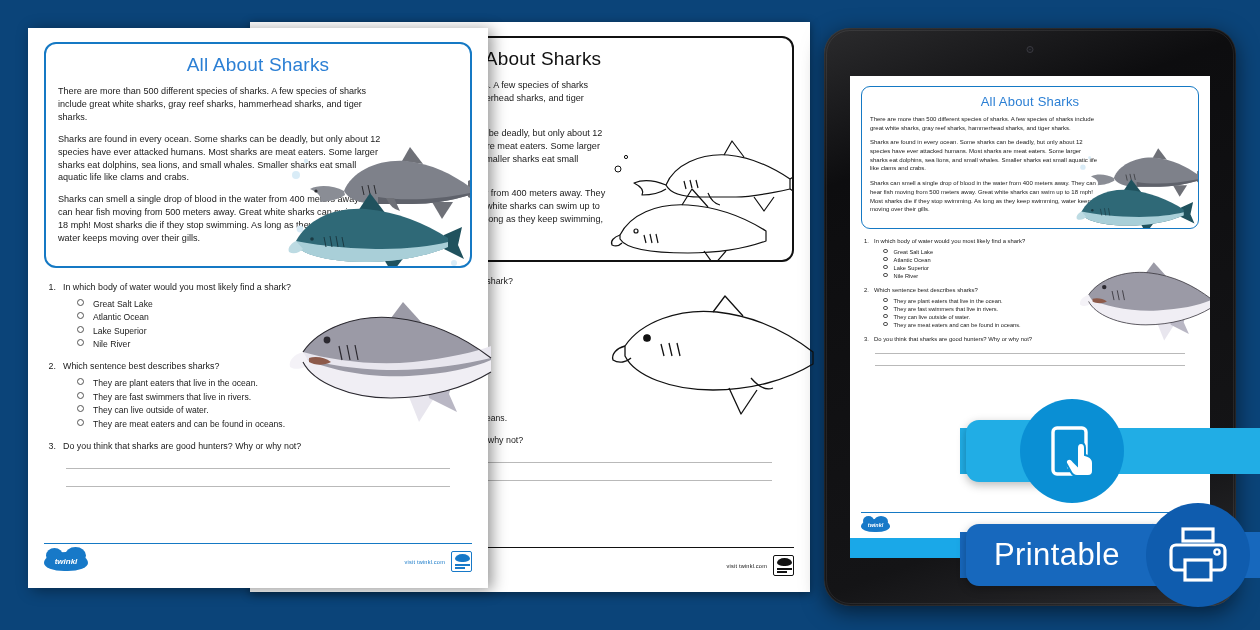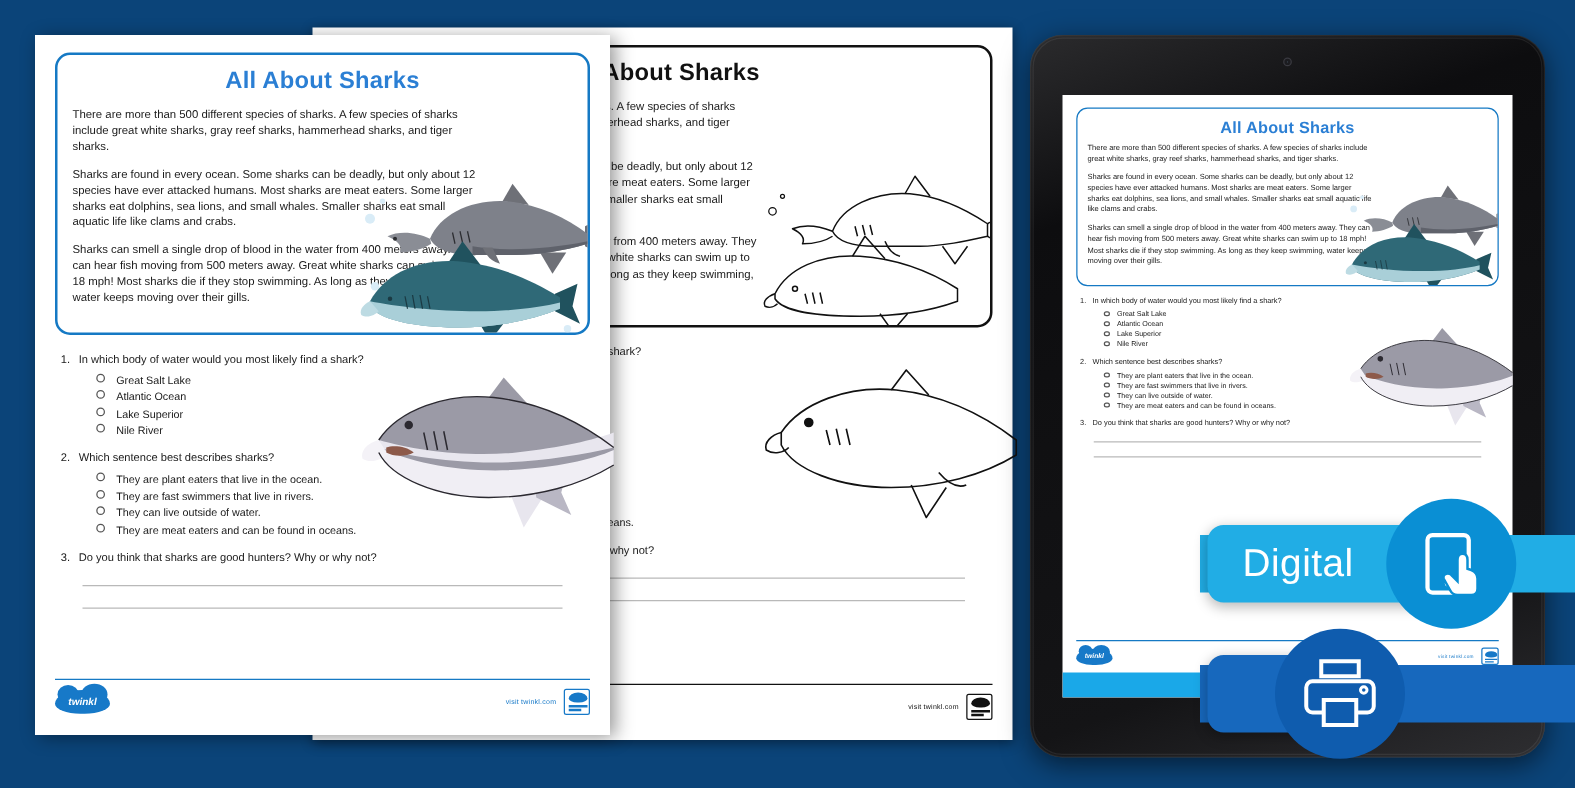--- a/index.html
+++ b/index.html
@@ -36,21 +36,21 @@
     position: relative;
     padding: 10px 12px 12px 12px;
     overflow: hidden;
   }
   #page-back .infobox { border-color: #111; }
 
   .ws-title {
     text-align: center;
     color: #2b7fd4;
     font-size: 19px;
-    font-weight: bold;
+    font-weight: normal;
     letter-spacing: .2px;
     margin-bottom: 9px;
   }
   #page-back .ws-title { color: #111; }
 
   .para {
     font-size: 9.1px;
     line-height: 1.42;
     color: #1a1a1a;
     margin-bottom: 9px;
@@ -600,33 +600,33 @@
 
       <div class="browser-bar"></div>
     </div>
   </div>
 </div>
 
 <div class="ribbon-strip" id="strip-digital"></div>
 <div class="ribbon-strip" id="strip-printable"></div>
 
 <div class="ribbon" id="ribbon-digital">
-  <span>Digital</span>
   <span class="ribbon-circle" id="circle-digital">
     <svg width="62" height="62" viewBox="0 0 62 62">
       <rect x="12" y="8" width="33" height="46" rx="4" fill="none" stroke="#fff" stroke-width="3.4"></rect>
       <circle cx="28.5" cy="46.5" r="2.6" fill="#fff"></circle>
       <g fill="#fff" stroke="#0a8fd4" stroke-width="2">
         <path d="M36 28 q0 -5 4 -5 q4 0 4 5 l0 7 l3 1 q5 2 5 7 l0 8 q0 5 -5 5 l-11 0 q-4 0 -6 -4 l-5 -9 q-1 -3 2 -4 q3 -1 5 2 l4 4 Z"></path>
       </g>
     </svg>
   </span>
 </div>
 
 <div class="ribbon" id="ribbon-printable">
+  <span>Printable</span>
   <span class="ribbon-circle" id="circle-printable">
     <svg width="64" height="60" viewBox="0 0 64 60">
       <rect x="17" y="4" width="30" height="12" fill="none" stroke="#fff" stroke-width="3.2"></rect>
       <path d="M10 20 h44 a5 5 0 0 1 5 5 v15 a5 5 0 0 1 -5 5 h-44 a5 5 0 0 1 -5 -5 v-15 a5 5 0 0 1 5 -5 Z" fill="none" stroke="#fff" stroke-width="3.2"></path>
       <rect x="19" y="35" width="26" height="20" fill="#0f5cae" stroke="#fff" stroke-width="3.2"></rect>
       <circle cx="51" cy="27" r="2.6" fill="none" stroke="#fff" stroke-width="2.4"></circle>
     </svg>
   </span>
 </div>
 

